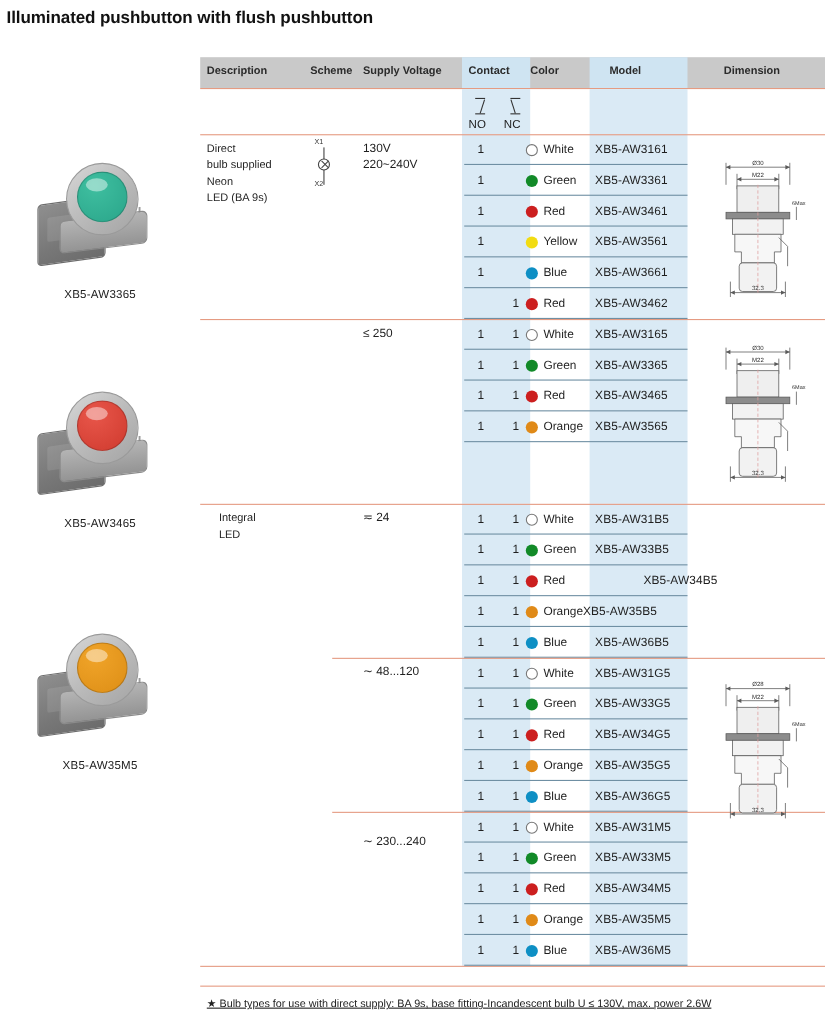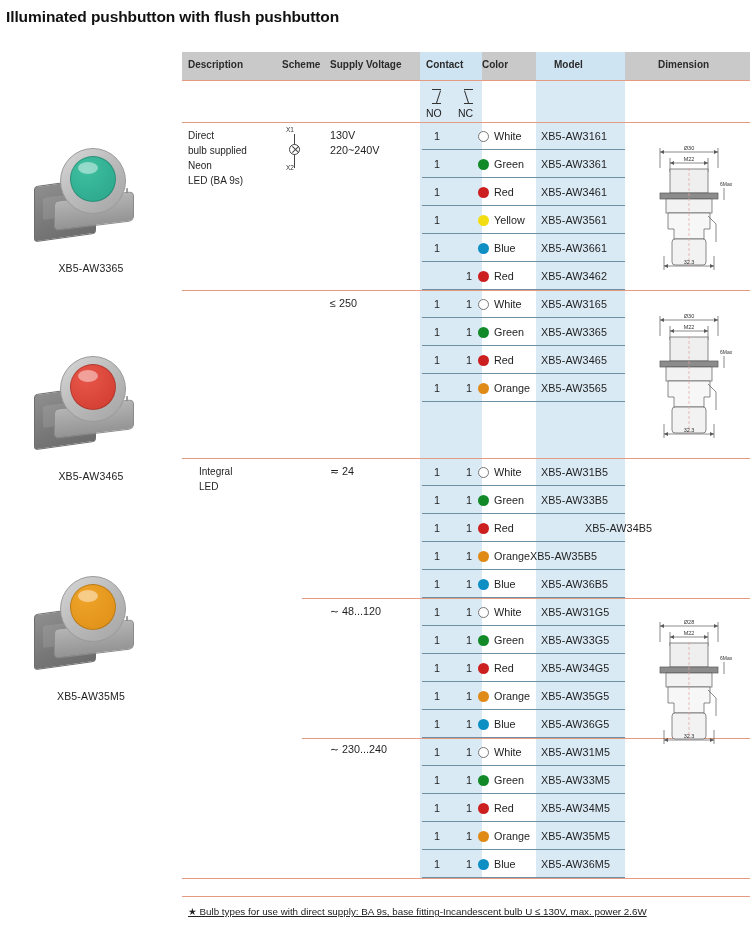--- a/index.html
+++ b/index.html
@@ -596,21 +596,21 @@
           </div>
           <div class="row" style="position: absolute; left: 0px; right: 0px; top: 252px;">
             <div class="cell no" style="left: 242px;">1</div>
             <div class="cell nc" style="left: 274px;">1</div>
             <div class="swatch" style="left: 296px; background: rgb(14, 143, 196);"></div>
             <div class="cell" style="left: 312px;">Blue</div>
             <div class="cell model" style="left: 359px;">XB5-AW36G5</div>
             <div class="row-line"></div>
           </div>
           <div class="sub-sep" style="top: 280px;"></div>
-          <div class="volt" style="left: 148px; top: 284px;">∼ 230...240</div>
+          <div class="volt" style="left: 148px; top: 300px;">∼ 230...240</div>
           <div class="row" style="position: absolute; left: 0px; right: 0px; top: 280px;">
             <div class="cell no" style="left: 242px;">1</div>
             <div class="cell nc" style="left: 274px;">1</div>
             <div class="swatch white" style="left: 296px;"></div>
             <div class="cell" style="left: 312px;">White</div>
             <div class="cell model" style="left: 359px;">XB5-AW31M5</div>
             <div class="row-line"></div>
           </div>
           <div class="row" style="position: absolute; left: 0px; right: 0px; top: 308px;">
             <div class="cell no" style="left: 242px;">1</div>

